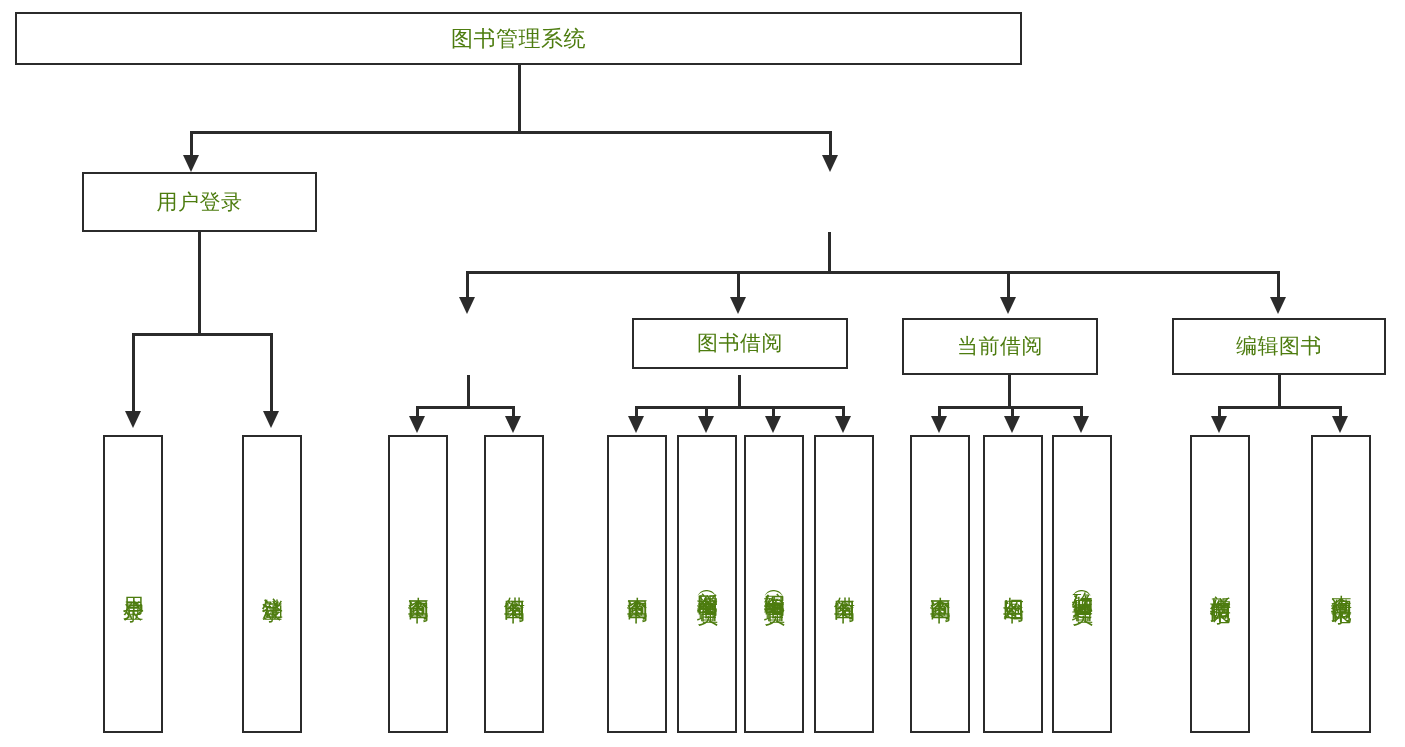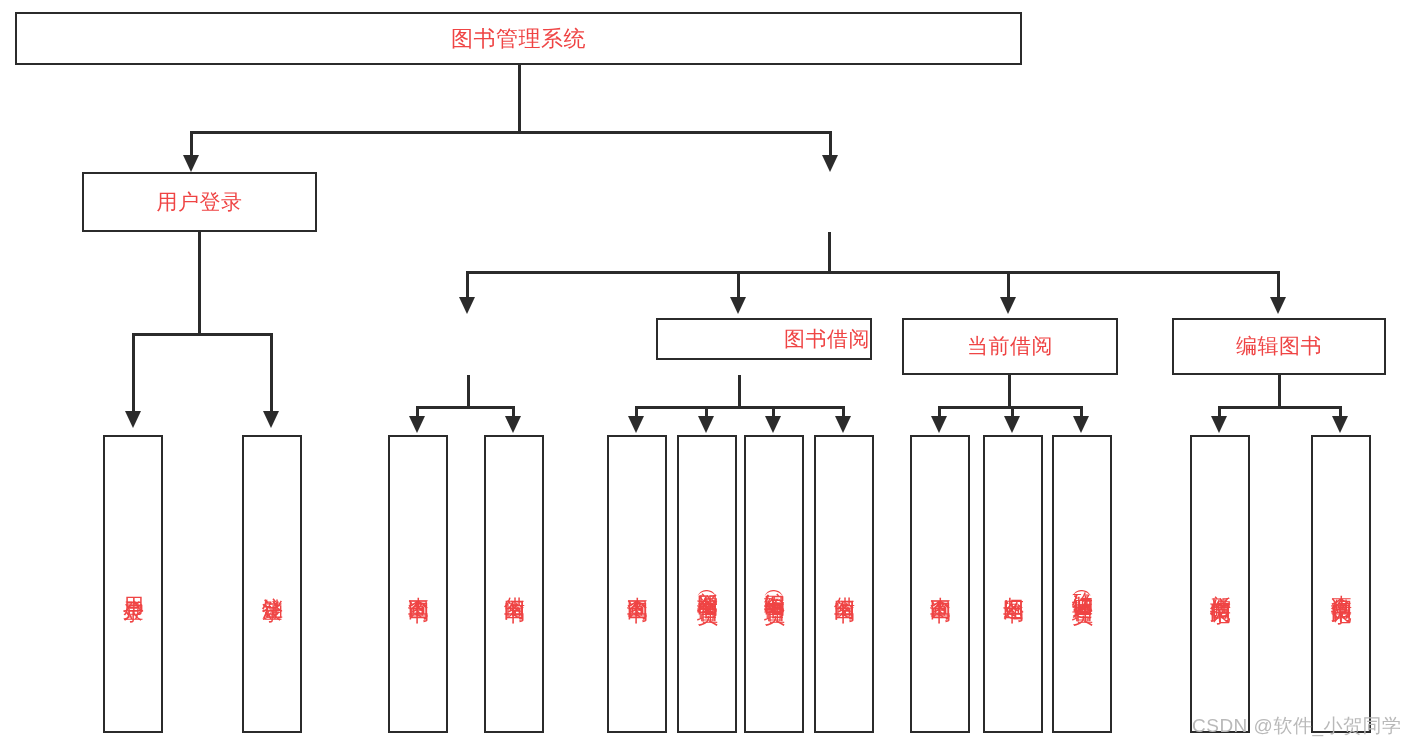--- a/index.html
+++ b/index.html
@@ -24,21 +24,21 @@
     display: flex;
     align-items: center;
     justify-content: center;
     color: #1a1a1a;
   }
   .node-label {
     font-size: 21px;
     line-height: 1.15;
     letter-spacing: 0.5px;
     white-space: nowrap;
-    color: #ef4444;
+    color: #4d7c0f;
   }
   .node.root .node-label { font-size: 22px; }
 
   
   .leaf { border-width: 2px; }
   .leaf .node-label {
     writing-mode: vertical-rl;
     text-orientation: upright;
     font-size: 21px;
     line-height: 1.18;
@@ -104,24 +104,24 @@
   <div class="edge h" style="left:466px; top:271px; width:814px; height:3px;"></div>
   <div class="edge v" style="left:466px; top:271px; width:3px; height:28px;"></div>
   <div class="arrow" style="left:459px; top:297px;"></div>
   <div class="edge v" style="left:737px; top:271px; width:3px; height:28px;"></div>
   <div class="arrow" style="left:730px; top:297px;"></div>
   <div class="edge v" style="left:1007px; top:271px; width:3px; height:28px;"></div>
   <div class="arrow" style="left:1000px; top:297px;"></div>
   <div class="edge v" style="left:1277px; top:271px; width:3px; height:28px;"></div>
   <div class="arrow" style="left:1270px; top:297px;"></div>
 
-  <div class="node" style="left:656px; top:318px; width:216px; height:42px;justify-content:flex-end;">
+  <div class="node" style="left:632px; top:318px; width:216px; height:51px;">
     <span class="node-label">图书借阅</span>
   </div>
-  <div class="node" style="left:902px; top:318px; width:216px; height:57px;">
+  <div class="node" style="left:902px; top:318px; width:196px; height:57px;">
     <span class="node-label">当前借阅</span>
   </div>
   <div class="node" style="left:1172px; top:318px; width:214px; height:57px;">
     <span class="node-label">编辑图书</span>
   </div>
 
   <div class="edge v" style="left:467px; top:375px; width:3px; height:33px;"></div>
   <div class="edge h" style="left:416px; top:406px; width:98px; height:3px;"></div>
   <div class="edge v" style="left:416px; top:406px; width:3px; height:12px;"></div>
   <div class="arrow" style="left:409px; top:416px;"></div>
@@ -188,15 +188,14 @@
   <div class="node leaf" style="left:1052px; top:435px; width:60px; height:298px;">
     <span class="node-label">确认归还（管理员）</span>
   </div>
   <div class="node leaf" style="left:1190px; top:435px; width:60px; height:298px;">
     <span class="node-label">新增借阅记录</span>
   </div>
   <div class="node leaf" style="left:1311px; top:435px; width:60px; height:298px;">
     <span class="node-label">查询借阅记录</span>
   </div>
 
-  <div id="watermark" style="left:1192px; top:713px;">CSDN @软件_小贺同学</div>
 
 </div>
 
 </body></html>

